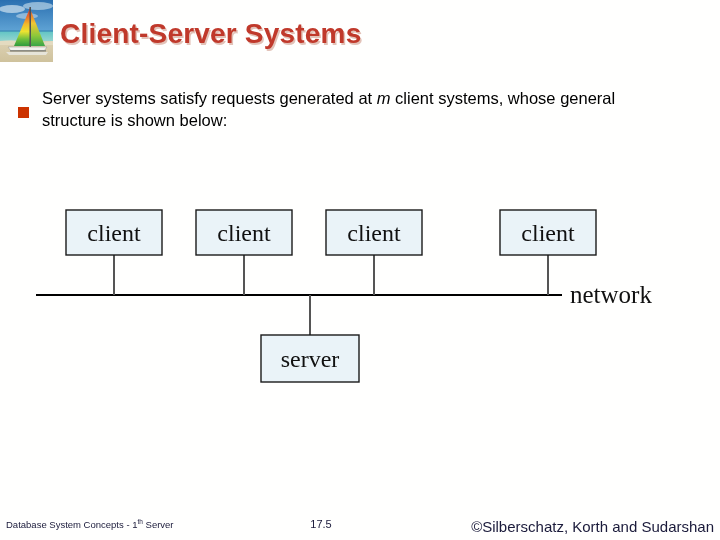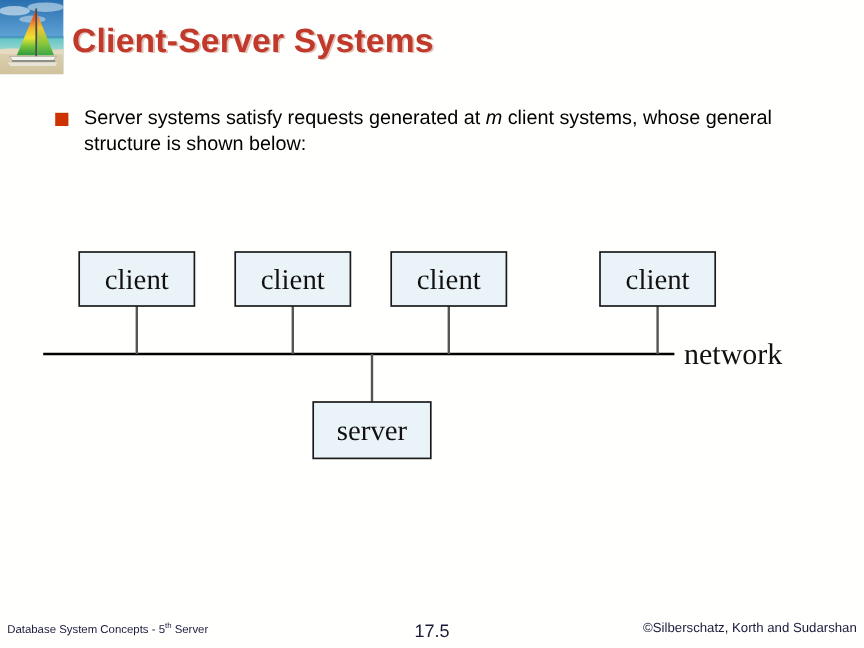--- a/index.html
+++ b/index.html
@@ -39,25 +39,25 @@
     font-size: 28px;
     letter-spacing: 0.2px;
     color: #C0392B;
     text-shadow: 1.5px 1.5px 0px rgba(190,120,100,0.45);
     white-space: nowrap;
   }
 
   
   .bullet-row {
     position: absolute;
-    left: 46px;
+    left: 18px;
     top: 88px;
     width: 640px;
     display: flex;
-    align-items: flex-start;
+    align-items: center;
   }
   .bullet-marker {
     width: 11px;
     height: 11px;
     background: #CC3300;
     margin-top: 6px;
     margin-right: 13px;
     flex: 0 0 auto;
   }
   .bullet-text {
@@ -110,32 +110,32 @@
     white-space: nowrap;
   }
   .footer-left sup {
     font-size: 6.5px;
     vertical-align: super;
   }
   .footer-center {
     position: absolute;
     left: 0;
     top: 0px;
-    width: 720px;
+    width: 642px;
     text-align: center;
     font-family: "Liberation Sans", sans-serif;
+    font-size: 11px;
+    color: #1a1a3a;
+  }
+  .footer-right {
+    position: absolute;
+    right: 6px;
+    top: 0px;
+    font-family: "Liberation Sans", sans-serif;
     font-size: 15px;
-    color: #1a1a3a;
-  }
-  .footer-right {
-    position: absolute;
-    right: 6px;
-    top: 0px;
-    font-family: "Liberation Sans", sans-serif;
-    font-size: 11px;
     color: #1a1a3a;
     white-space: nowrap;
   }
 </style>
 </head>
 <body>
 
 <div class="logo-photo">
   <svg width="53" height="62" viewBox="0 0 53 62" xmlns="http://www.w3.org/2000/svg">
     <defs>
@@ -234,16 +234,16 @@
 
     <g>
       <rect x="261" y="145" width="98" height="47" fill="#eaf3f8" stroke="#1a1a1a" stroke-width="1.4"></rect>
       <text class="node-box-label" x="310" y="177" text-anchor="middle">server</text>
     </g>
 
   </svg>
 </div>
 
 <div class="footer">
-  <div class="footer-left"><span>Database System Concepts - 5</span><sup>th</sup><span> Server</span></div>
+  <div class="footer-left"><span>Database System Concepts - 1</span><sup>th</sup><span> Server</span></div>
   <div class="footer-center">17.5</div>
   <div class="footer-right">©Silberschatz, Korth and Sudarshan</div>
 </div>
 
 </body></html>

